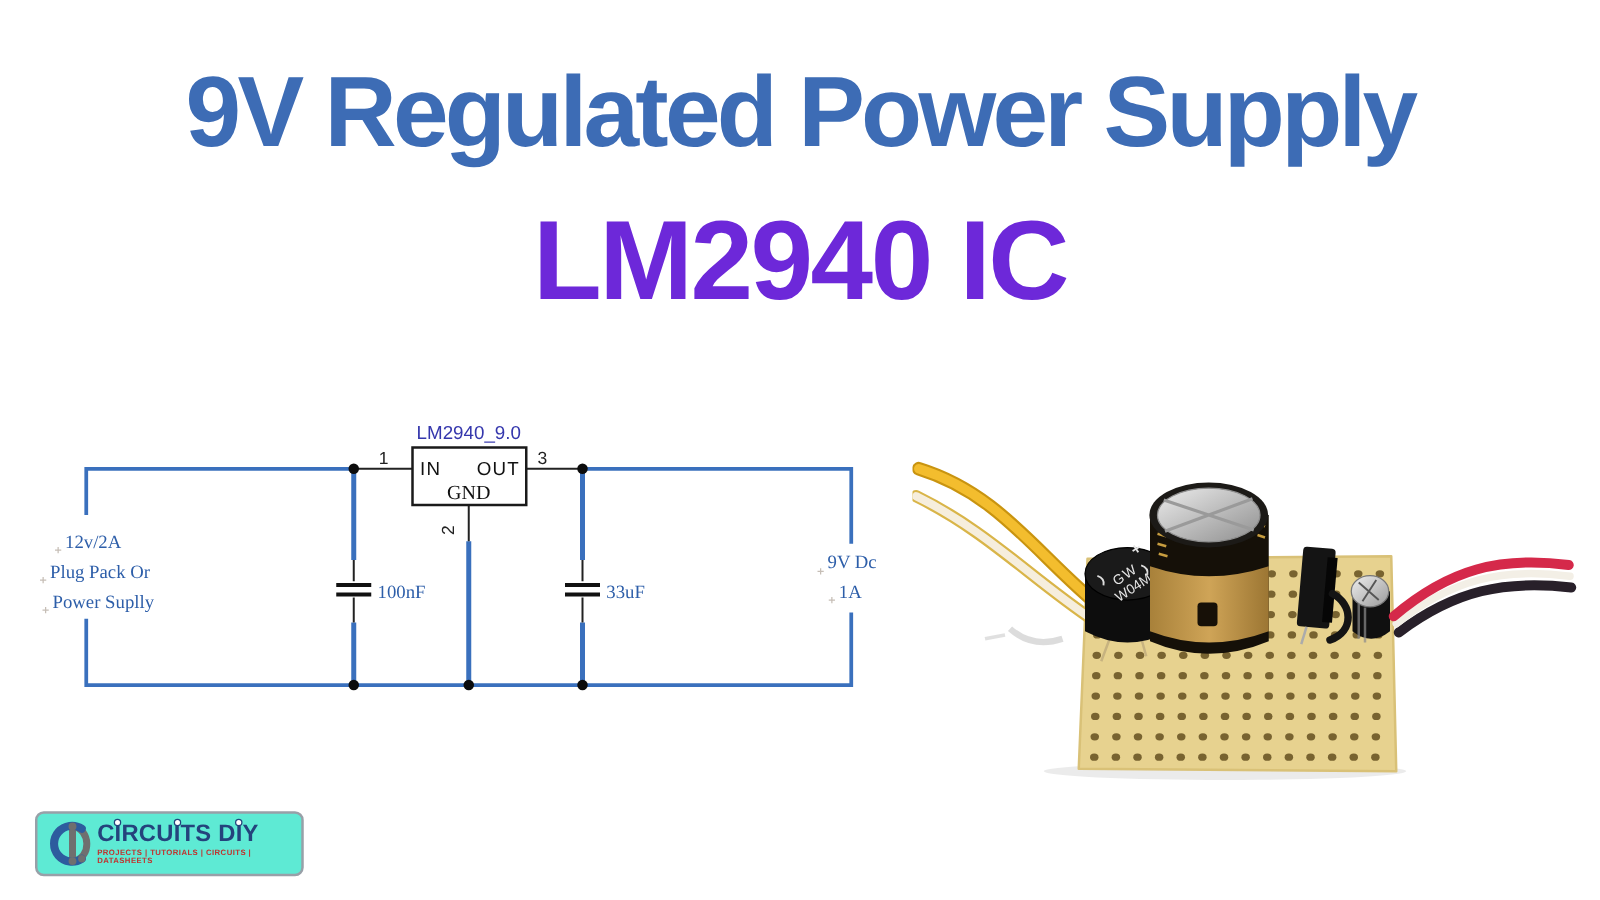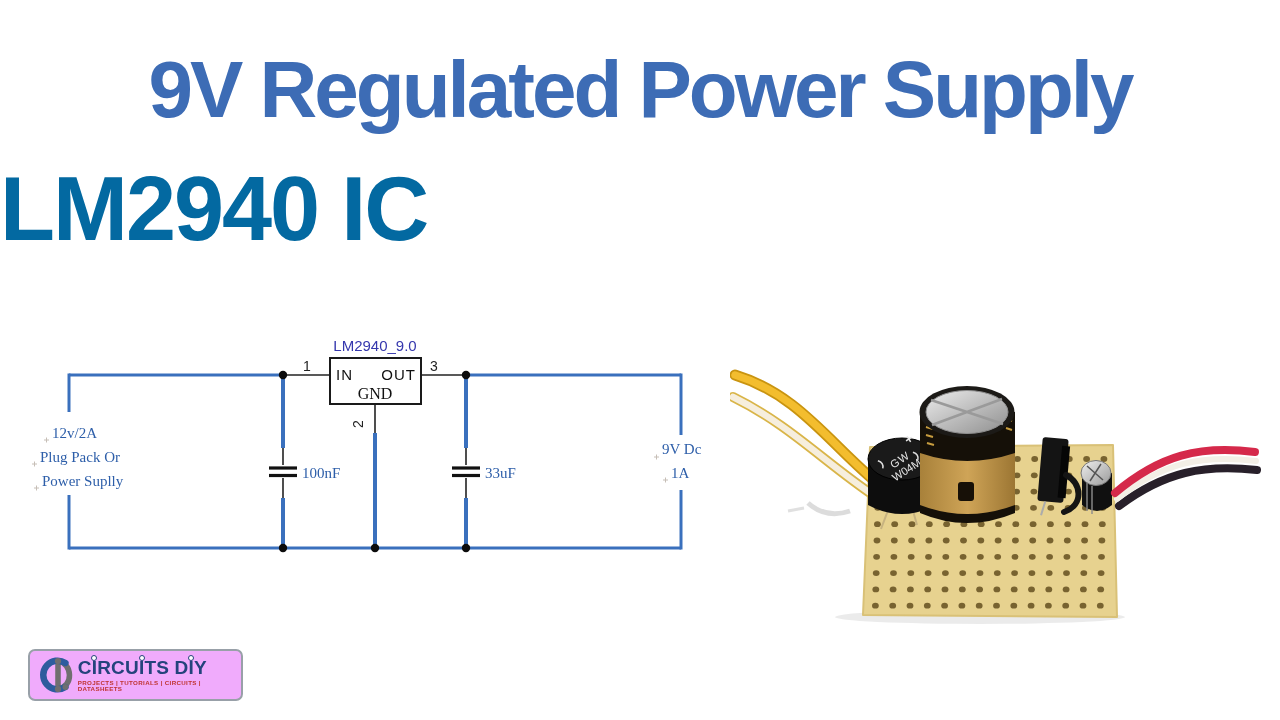--- a/index.html
+++ b/index.html
@@ -2,34 +2,34 @@
 <html><head>
 <meta charset="utf-8">
 <style>
   html,body{margin:0;padding:0;background:#fff;}
   .canvas{position:relative;width:1280px;height:720px;background:#ffffff;overflow:hidden;
           font-family:"Liberation Sans",sans-serif;border-radius:12px;}
 
   
   .title-line1{position:absolute;left:0;top:46px;width:100%;text-align:center;
     font-weight:bold;font-size:80px;letter-spacing:-3px;color:#3d6cb5;line-height:1.1;}
-  .title-line2{position:absolute;left:0;top:160px;width:100%;
-    font-weight:bold;font-size:90px;letter-spacing:-2px;color:#0369a1;line-height:1.1;}
+  .title-line2{position:absolute;left:0;top:160px;width:100%;text-align:center;
+    font-weight:bold;font-size:90px;letter-spacing:-2px;color:#6d28d9;line-height:1.1;}
 
   
   .schematic{position:absolute;left:30px;top:328px;}
   .schematic text{font-family:"Liberation Serif",serif;}
   .schematic .sans{font-family:"Liberation Sans",sans-serif;}
 
   
   .photo{position:absolute;left:730px;top:355px;}
 
   
   .logo-box{position:absolute;left:28px;top:649px;width:202px;height:46px;
-    border:2px solid #98a0a8;border-radius:7px;background:#f0abfc;
+    border:2px solid #98a0a8;border-radius:7px;background:#5eead4;
     display:flex;align-items:center;padding:1px 6px 1px 3px;box-sizing:content-box;}
   .logo-text-col{display:flex;flex-direction:column;justify-content:center;margin-left:4px;}
   .logo-wordmark{font-size:19px;font-weight:bold;color:#24437c;letter-spacing:0.2px;line-height:1;}
   .pin-i{position:relative;display:inline-block;}
   .pin-i::before{content:'';position:absolute;top:-3px;left:50%;transform:translateX(-50%);
     width:4px;height:4px;border:1.2px solid #24437c;border-radius:50%;background:#fff;}
   .logo-tagline{font-size:6.2px;font-weight:bold;color:#bf3430;letter-spacing:0.35px;margin-top:3px;line-height:1;}
 </style>
 </head>
 <body>

